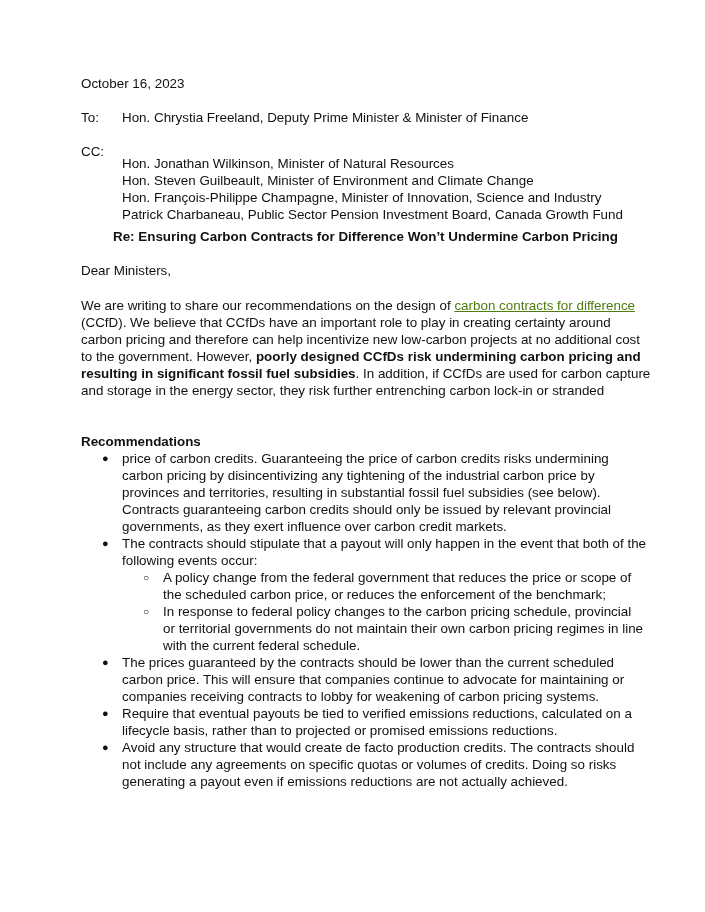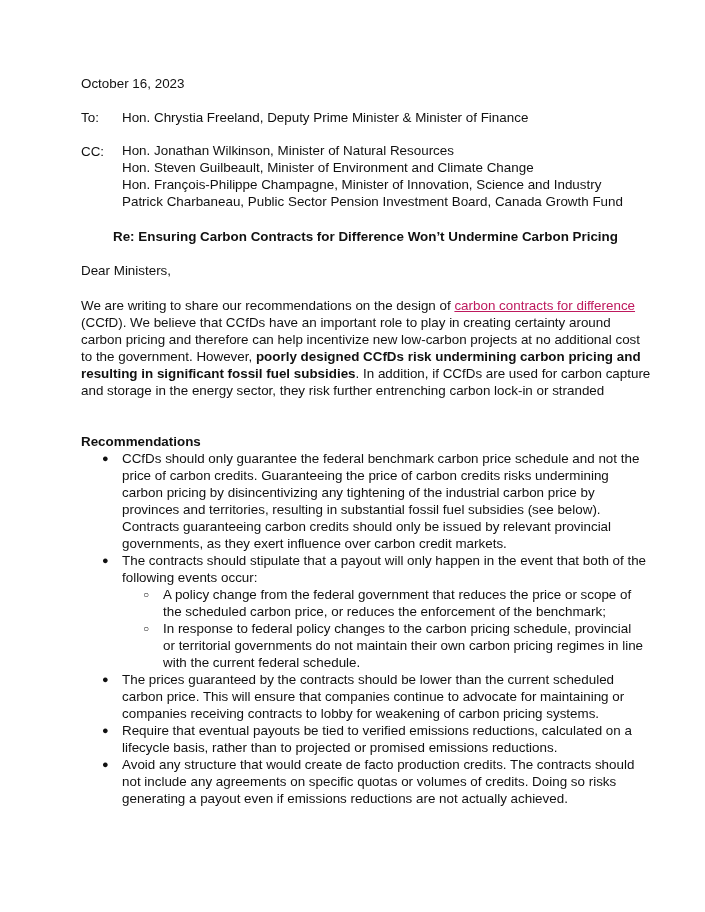--- a/index.html
+++ b/index.html
@@ -8,27 +8,27 @@
     position: absolute; left: 0; top: 0; width: 625px; height: 912px;
     font-family: "Liberation Sans", sans-serif;
     font-size: 13.4px; color: #111111; line-height: 17px;
   }
   .abs { position: absolute; white-space: nowrap; }
   .date { left: 81px; top: 75px; }
   .label { position: absolute; left: 81px; }
   .to-label { top: 109px; }
   .cc-label { top: 143px; }
   .to-line { left: 122px; top: 109px; }
-  .cc-lines { position: absolute; left: 122px; top: 142px; }
+  .cc-lines { position: absolute; left: 122px; top: 155px; }
   .cc-lines div { white-space: nowrap; height: 17px; }
   .re { left: 81px; top: 228px; font-weight: bold; padding-left: 32px; }
   .salutation { left: 81px; top: 262px; }
   .body-para { position: absolute; left: 81px; top: 297px; width: 545px; }
   .body-para div { white-space: nowrap; height: 17px; }
-  a.link { color: #be185d; text-decoration: underline; }
+  a.link { color: #4d7c0f; text-decoration: underline; }
   b { font-weight: bold; }
   .rec-head { left: 81px; top: 433px; font-weight: bold; }
   ul.recs { position: absolute; left: 81px; top: 450px; margin: 0; padding: 0; list-style: none; width: 560px; }
   ul.recs > li { position: relative; padding-left: 41px; }
   ul.recs > li .bullet { position: absolute; left: 21px; top: 0; font-size: 11px; }
   ul.recs > li .line { white-space: nowrap; height: 17px; }
   ul.sub { margin: 0; padding: 0; list-style: none; }
   ul.sub > li { position: relative; padding-left: 41px; }
   ul.sub > li .circ { position: absolute; left: 21px; top: 0; font-size: 10px; }
 </style>
@@ -59,21 +59,20 @@
     <div><span>to the government. However, </span><b>poorly designed CCfDs risk undermining carbon pricing and</b></div>
     <div><b>resulting in significant fossil fuel subsidies</b><span>. In addition, if CCfDs are used for carbon capture</span></div>
     <div>and storage in the energy sector, they risk further entrenching carbon lock-in or stranded</div>
   </div>
 
   <div class="abs rec-head">Recommendations</div>
 
   <ul class="recs">
     <li>
       <span class="bullet">●</span>
-      <div class="line">CCfDs should only guarantee the federal benchmark carbon price schedule and not the</div>
       <div class="line">price of carbon credits. Guaranteeing the price of carbon credits risks undermining</div>
       <div class="line">carbon pricing by disincentivizing any tightening of the industrial carbon price by</div>
       <div class="line">provinces and territories, resulting in substantial fossil fuel subsidies (see below).</div>
       <div class="line">Contracts guaranteeing carbon credits should only be issued by relevant provincial</div>
       <div class="line">governments, as they exert influence over carbon credit markets.</div>
     </li>
     <li>
       <span class="bullet">●</span>
       <div class="line">The contracts should stipulate that a payout will only happen in the event that both of the</div>
       <div class="line">following events occur:</div>

